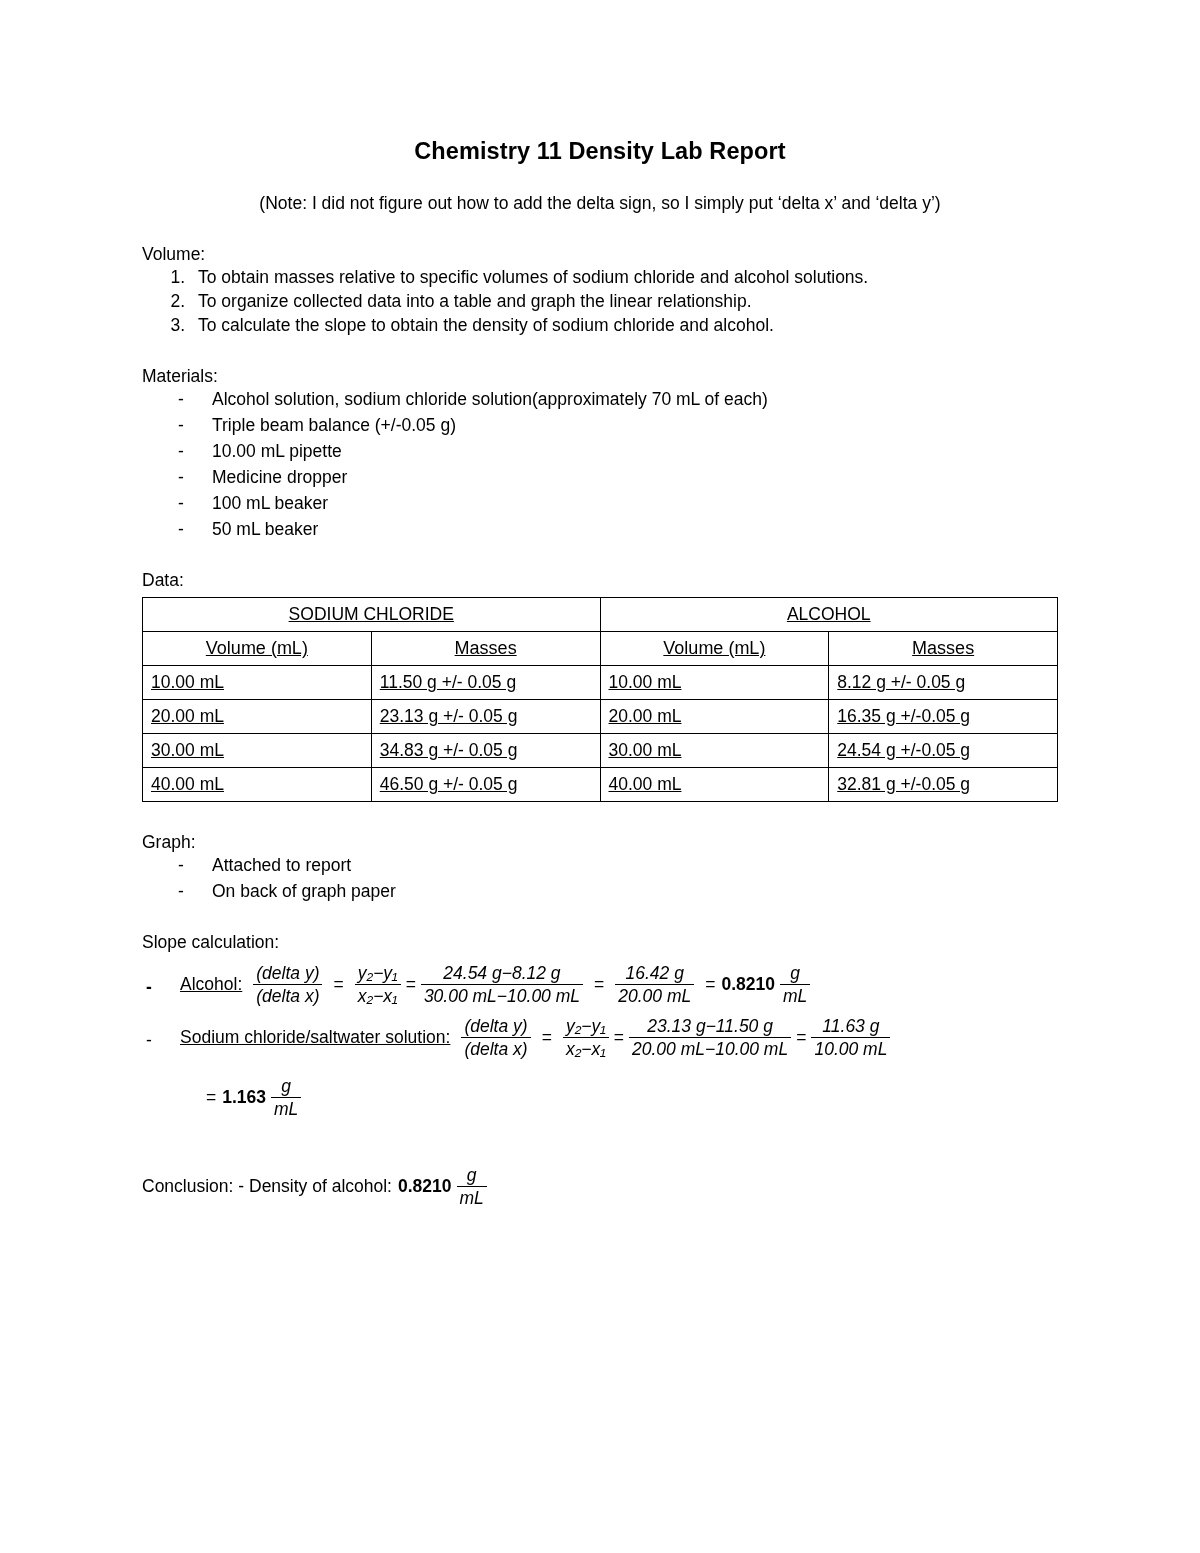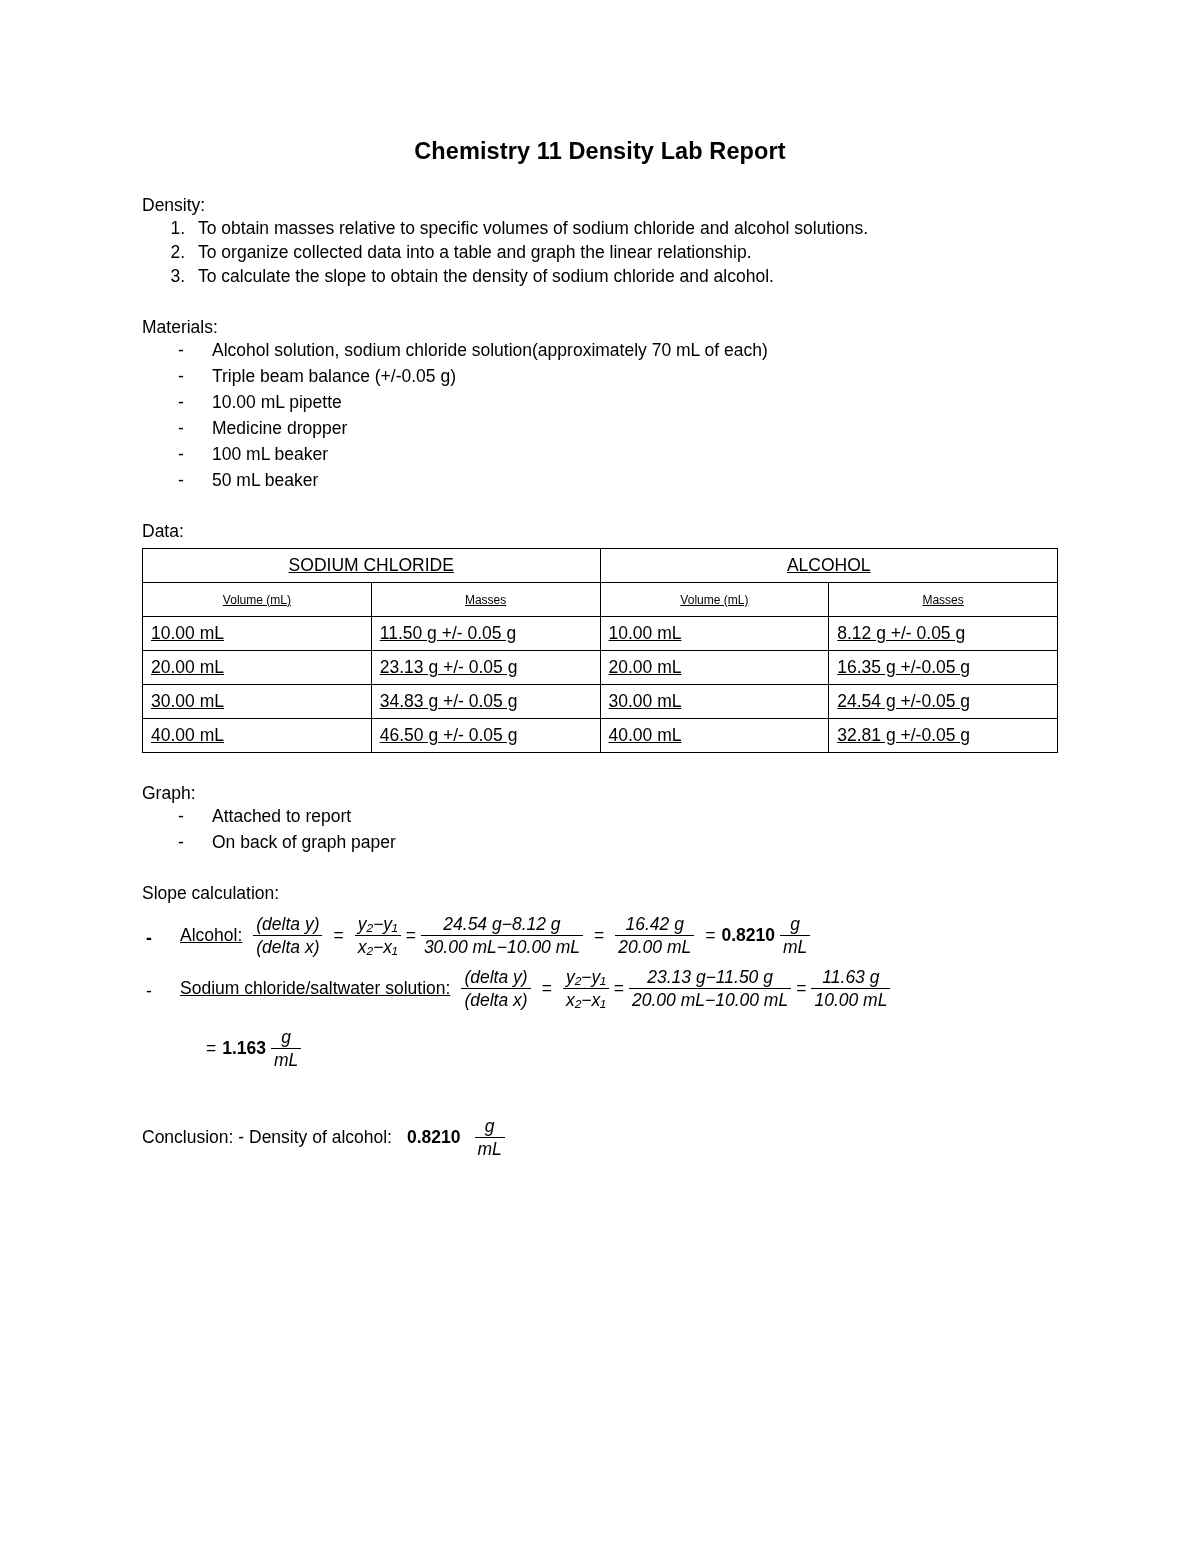--- a/index.html
+++ b/index.html
@@ -84,21 +84,21 @@
     height: 25px;
     vertical-align: middle;
     text-decoration: underline;
   }
   table.data th.group {
     text-align: center;
     font-size: 17.5px;
   }
   table.data th.colhead {
     text-align: center;
-    font-size: 12px;
+    font-size: 18px;
   }
   table.data td.cell {
     text-align: left;
     font-size: 17.5px;
   }
 
   
   .mathline {
     display: flex;
     align-items: center;
@@ -138,40 +138,40 @@
     top: 14px;
     font-weight: bold;
   }
   .slope-item.plain:before { font-weight: normal; }
   .label-inline { margin-right: 6px; text-decoration: underline; }
   .conclusion {
     margin-top: 46px;
     display: flex;
     align-items: center;
     font-size: 17.5px;
-    gap: 9px;
   }
   .result-eq {
     margin-left: 58px;
     margin-top: 16px;
     display: flex;
     align-items: center;
     font-size: 17.5px;
   }
 </style>
 </head>
 <body>
 
 <div class="page">
   <div class="content">
 
     <h1 class="title">Chemistry 11 Density Lab Report</h1>
 
-
-    <div class="section-label">Density:</div>
+    <div class="note">(Note: I did not figure out how to add the delta sign, so I simply put ‘delta x’ and ‘delta y’)</div>
+
+    <div class="section-label">Volume:</div>
     <ol class="purpose">
       <li>To obtain masses relative to specific volumes of sodium chloride and alcohol solutions.</li>
       <li>To organize collected data into a table and graph the linear relationship.</li>
       <li>To calculate the slope to obtain the density of sodium chloride and alcohol.</li>
     </ol>
 
     <div class="section-label">Materials:</div>
     <ul class="dashlist">
       <li>Alcohol solution, sodium chloride solution(approximately 70 mL of each)</li>
       <li>Triple beam balance (+/-0.05 g)</li>

